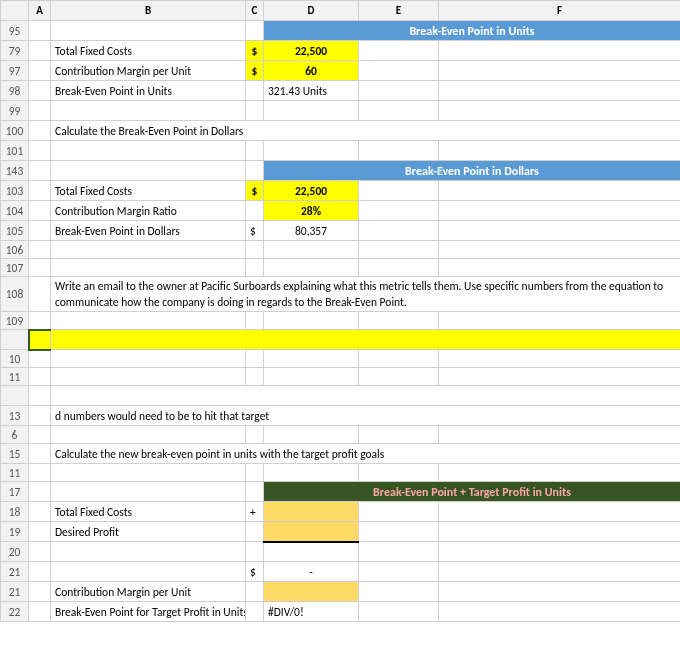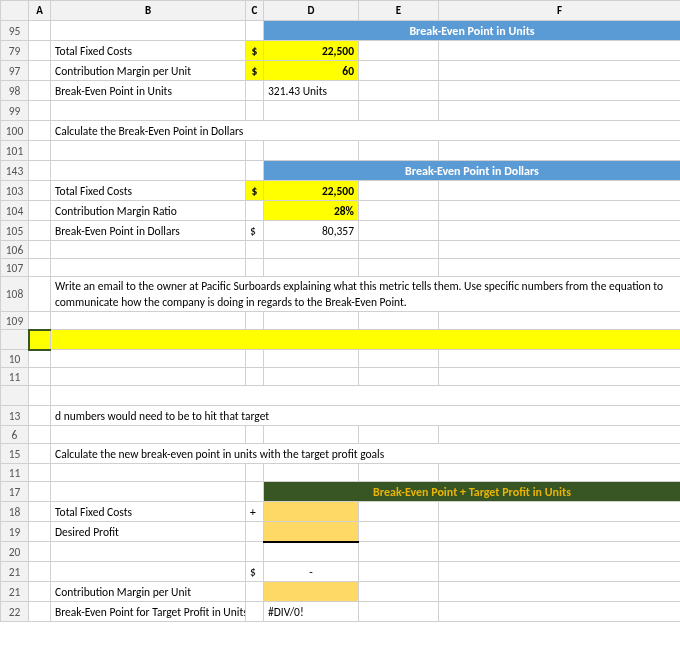--- a/index.html
+++ b/index.html
@@ -52,21 +52,21 @@
       color: #000;
       font-size: 11px;
       line-height: 1.4;
       white-space: normal;
       vertical-align: top;
       padding: 4px 6px;
       border: 2px solid #375623;
     }
 
     .amount-cell {
-      text-align: right;
+      text-align: center;
       padding-right: 6px;
     }
 
     .empty-row td {
       height: 18px;
       margin-top: 48px;
     }
 
     .target-yellow {
       background: #ffd966 !important;
@@ -299,21 +299,21 @@
       <td></td>
       <td></td>
       <td></td>
     </tr>
 
     <tr>
       <td class="row-num">17</td>
       <td></td>
       <td></td>
       <td></td>
-      <td colspan="3" style="background:#375623; color:#eab308; font-weight:bold; text-align:center; font-size:12px;">Break-Even Point + Target Profit in Units</td>
+      <td colspan="3" style="background:#375623; color:#fca5a5; font-weight:bold; text-align:center; font-size:12px;">Break-Even Point + Target Profit in Units</td>
     </tr>
 
     <tr>
       <td class="row-num">18</td>
       <td></td>
       <td>Total Fixed Costs</td>
       <td>+</td>
       <td class="target-yellow amount-cell"></td>
       <td></td>
       <td></td>

